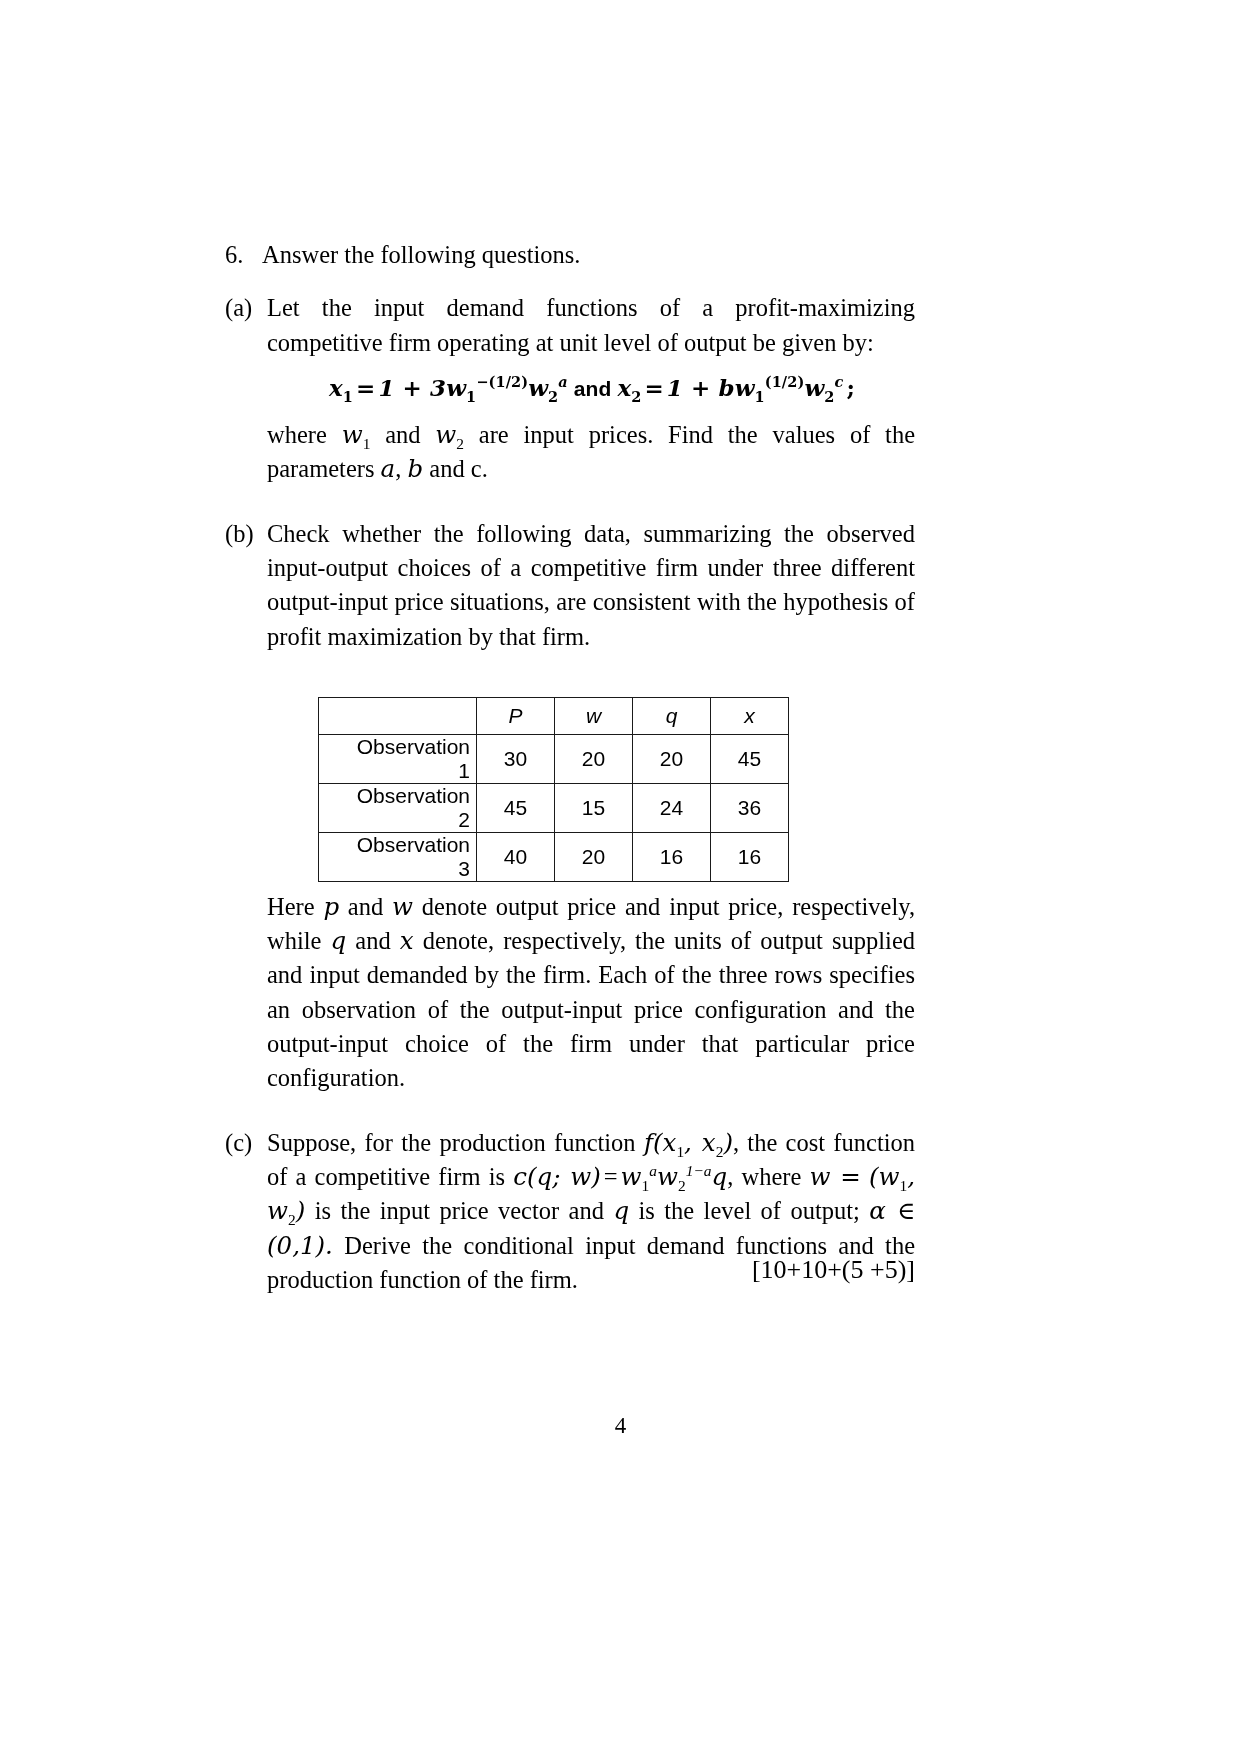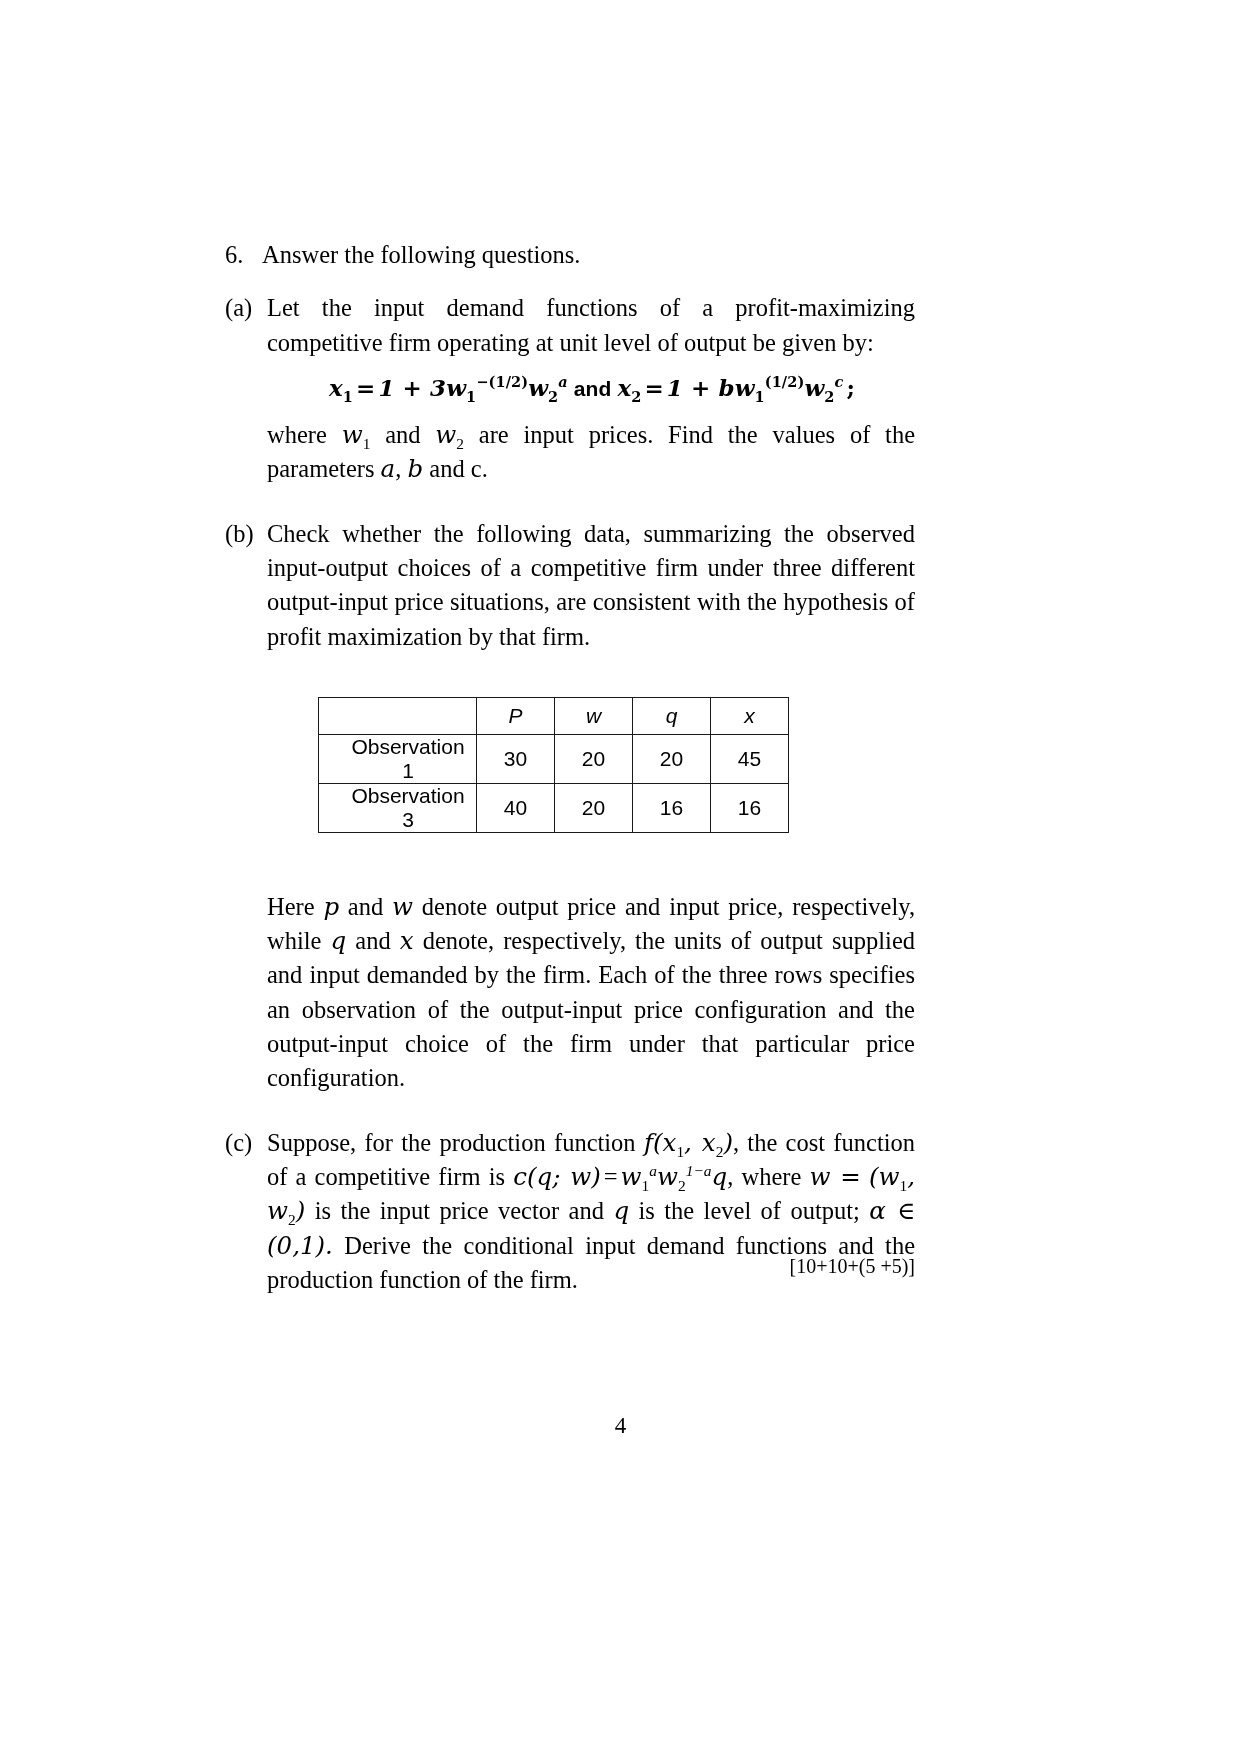--- a/index.html
+++ b/index.html
@@ -116,34 +116,34 @@
     text-align: center;
     vertical-align: middle;
     padding: 0 6px;
   }
   table.obs th.rowhead-blank { width: 158px; }
   table.obs th.colhead {
     width: 78px;
     font-style: italic;
   }
   table.obs td.rowname {
-    text-align: center;
+    text-align: right;
     padding-left: 27px;
     width: 158px;
   }
   table.obs td.val { width: 78px; }
 
   
   .marks {
     position: absolute;
     left: 225px;
     top: 1255px;
     width: 690px;
     text-align: right;
-    font-size: 20px;
+    font-size: 26px;
     font-family: "Liberation Serif", "DejaVu Serif", serif;
   }
 
   
   .pageno {
     position: absolute;
     left: 0;
     top: 1413px;
     width: 1241px;
     text-align: center;
@@ -241,20 +241,27 @@
       </thead>
       <tbody>
         <tr>
           <td class="rowname">Observation 1</td>
           <td class="val">30</td>
           <td class="val">20</td>
           <td class="val">20</td>
           <td class="val">45</td>
         </tr>
         <tr>
+          <td class="rowname">Observation 2</td>
+          <td class="val">45</td>
+          <td class="val">15</td>
+          <td class="val">24</td>
+          <td class="val">36</td>
+        </tr>
+        <tr>
           <td class="rowname">Observation 3</td>
           <td class="val">40</td>
           <td class="val">20</td>
           <td class="val">16</td>
           <td class="val">16</td>
         </tr>
       </tbody>
     </table>
   </div>
 

